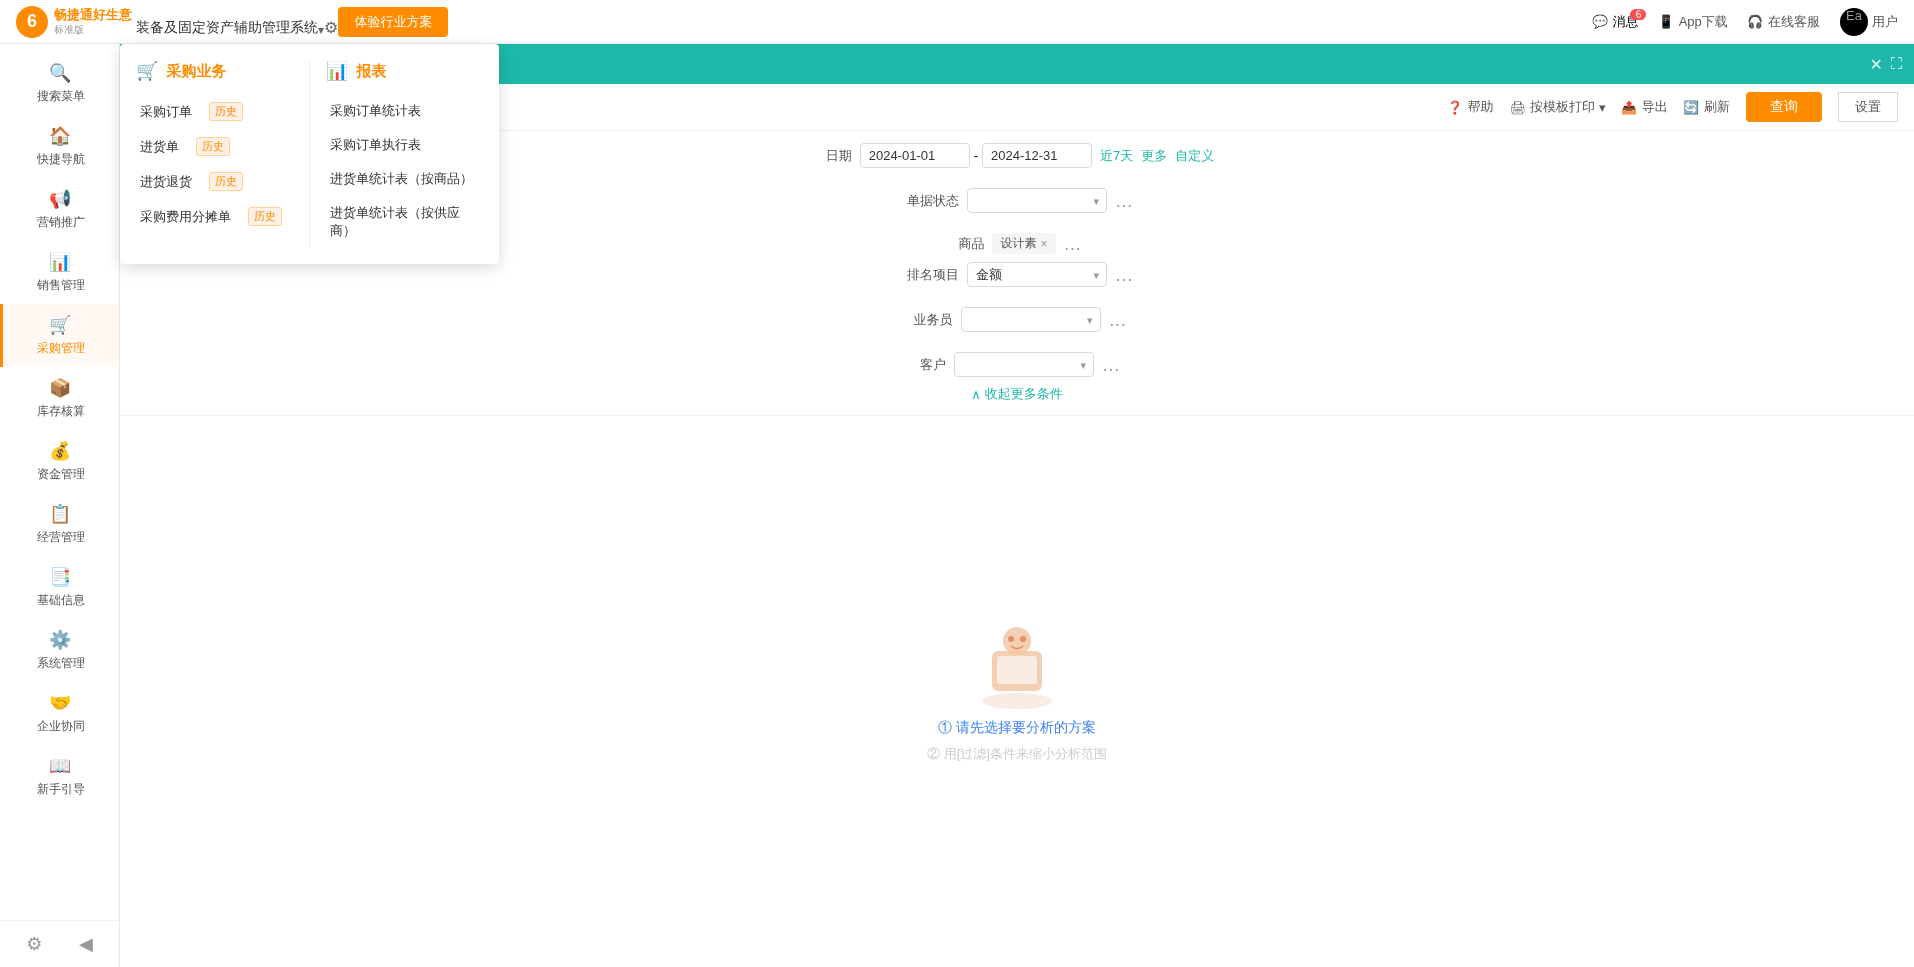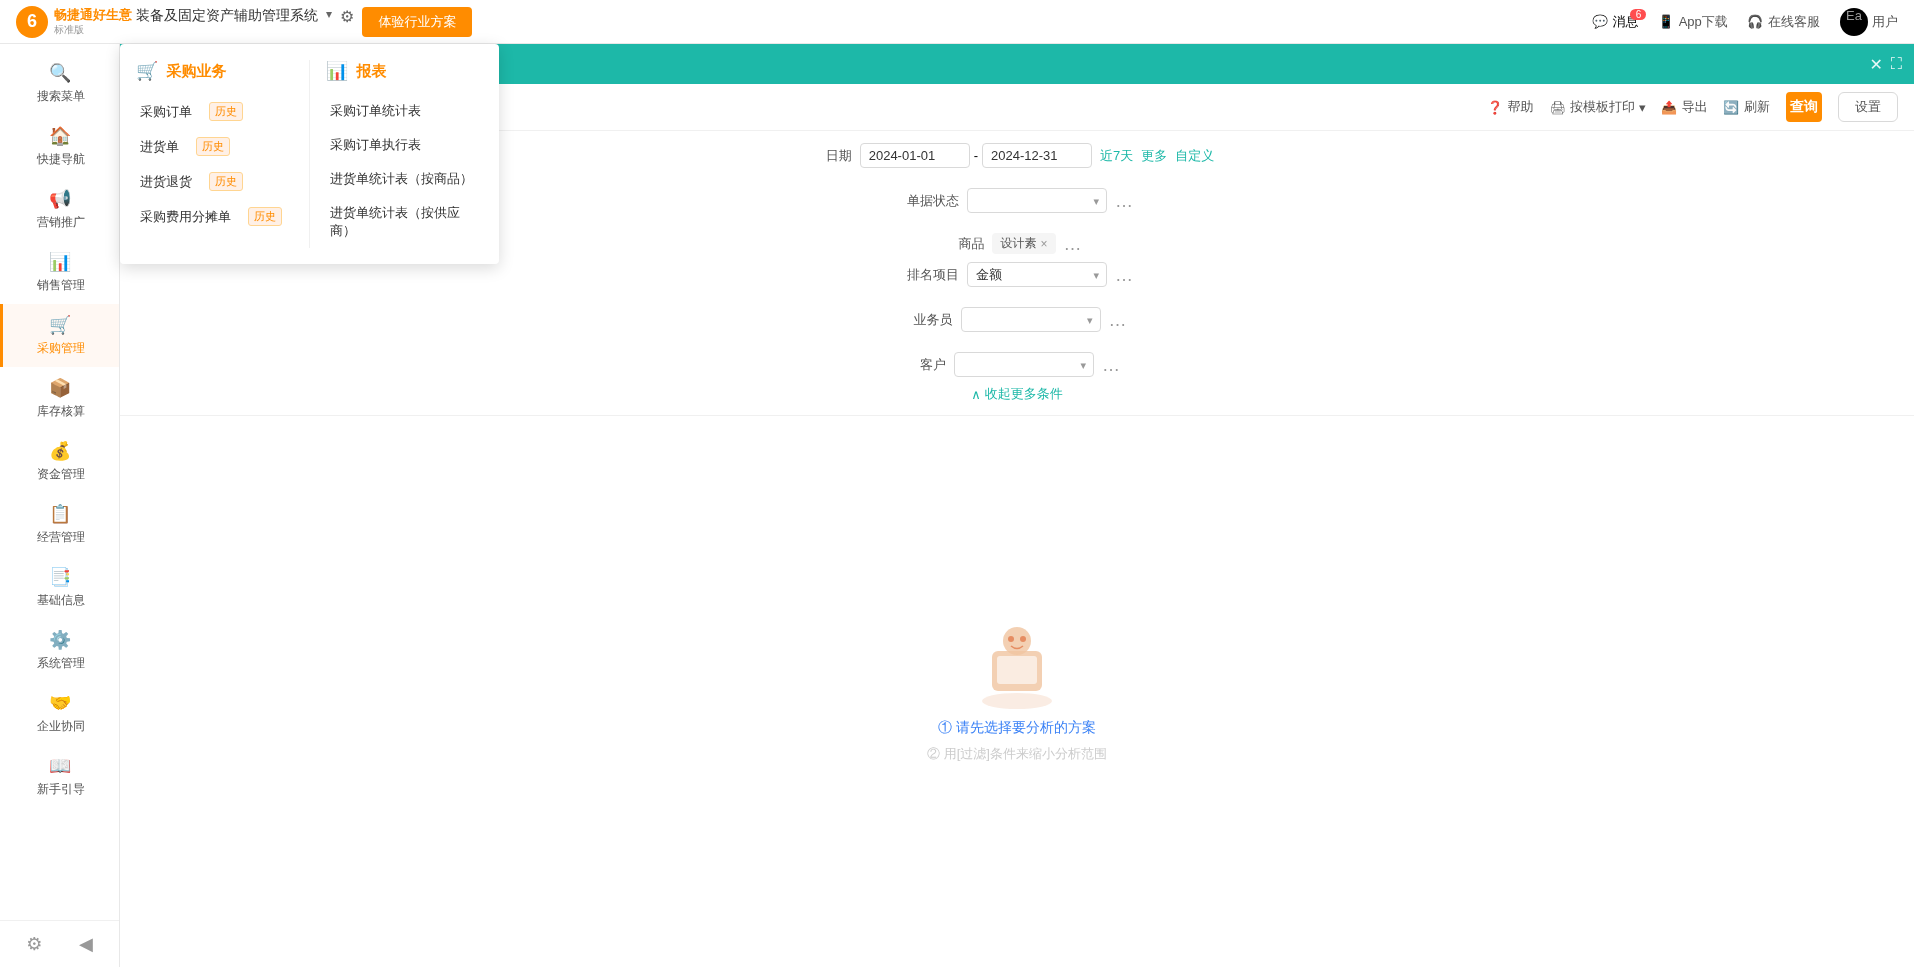--- a/index.html
+++ b/index.html
@@ -37,22 +37,21 @@
     .logo-text {
       font-size: 11px;
       color: #ff8c00;
       line-height: 1.3;
     }
     .logo-text .line1 { font-size: 13px; font-weight: bold; }
     .logo-text .line2 { font-size: 10px; color: #999; }
     .system-title {
       flex: 1;
       display: flex;
-      align-items: flex-start;
-      gap: 8px;
+      align-items: flex-end;
       color: #333;
       font-size: 14px;
     }
     .system-title-text { color: #333; }
     .dropdown-arrow {
       cursor: pointer;
       color: #666;
       font-size: 12px;
     }
     .gear-icon { cursor: pointer; color: #666; font-size: 16px; }
@@ -226,30 +225,30 @@
       gap: 4px;
       color: #555;
       cursor: pointer;
       font-size: 13px;
     }
     .query-btn {
       background: #ff8c00;
       color: #fff;
       border: none;
       border-radius: 4px;
-      padding: 6px 4px;
+      padding: 6px 24px;
       cursor: pointer;
       font-size: 14px;
-      font-weight: bold;
+      font-weight: normal;
     }
     .settings-btn {
       background: #fff;
       color: #555;
       border: 1px solid #d9d9d9;
-      border-radius: 6px;
+      border-radius: 0;
       padding: 5px 16px;
       cursor: pointer;
       font-size: 13px;
     }
 
     
     .filter-area {
       padding: 12px 16px;
       background: #fff;
       border-bottom: 1px solid #f0f0f0;

